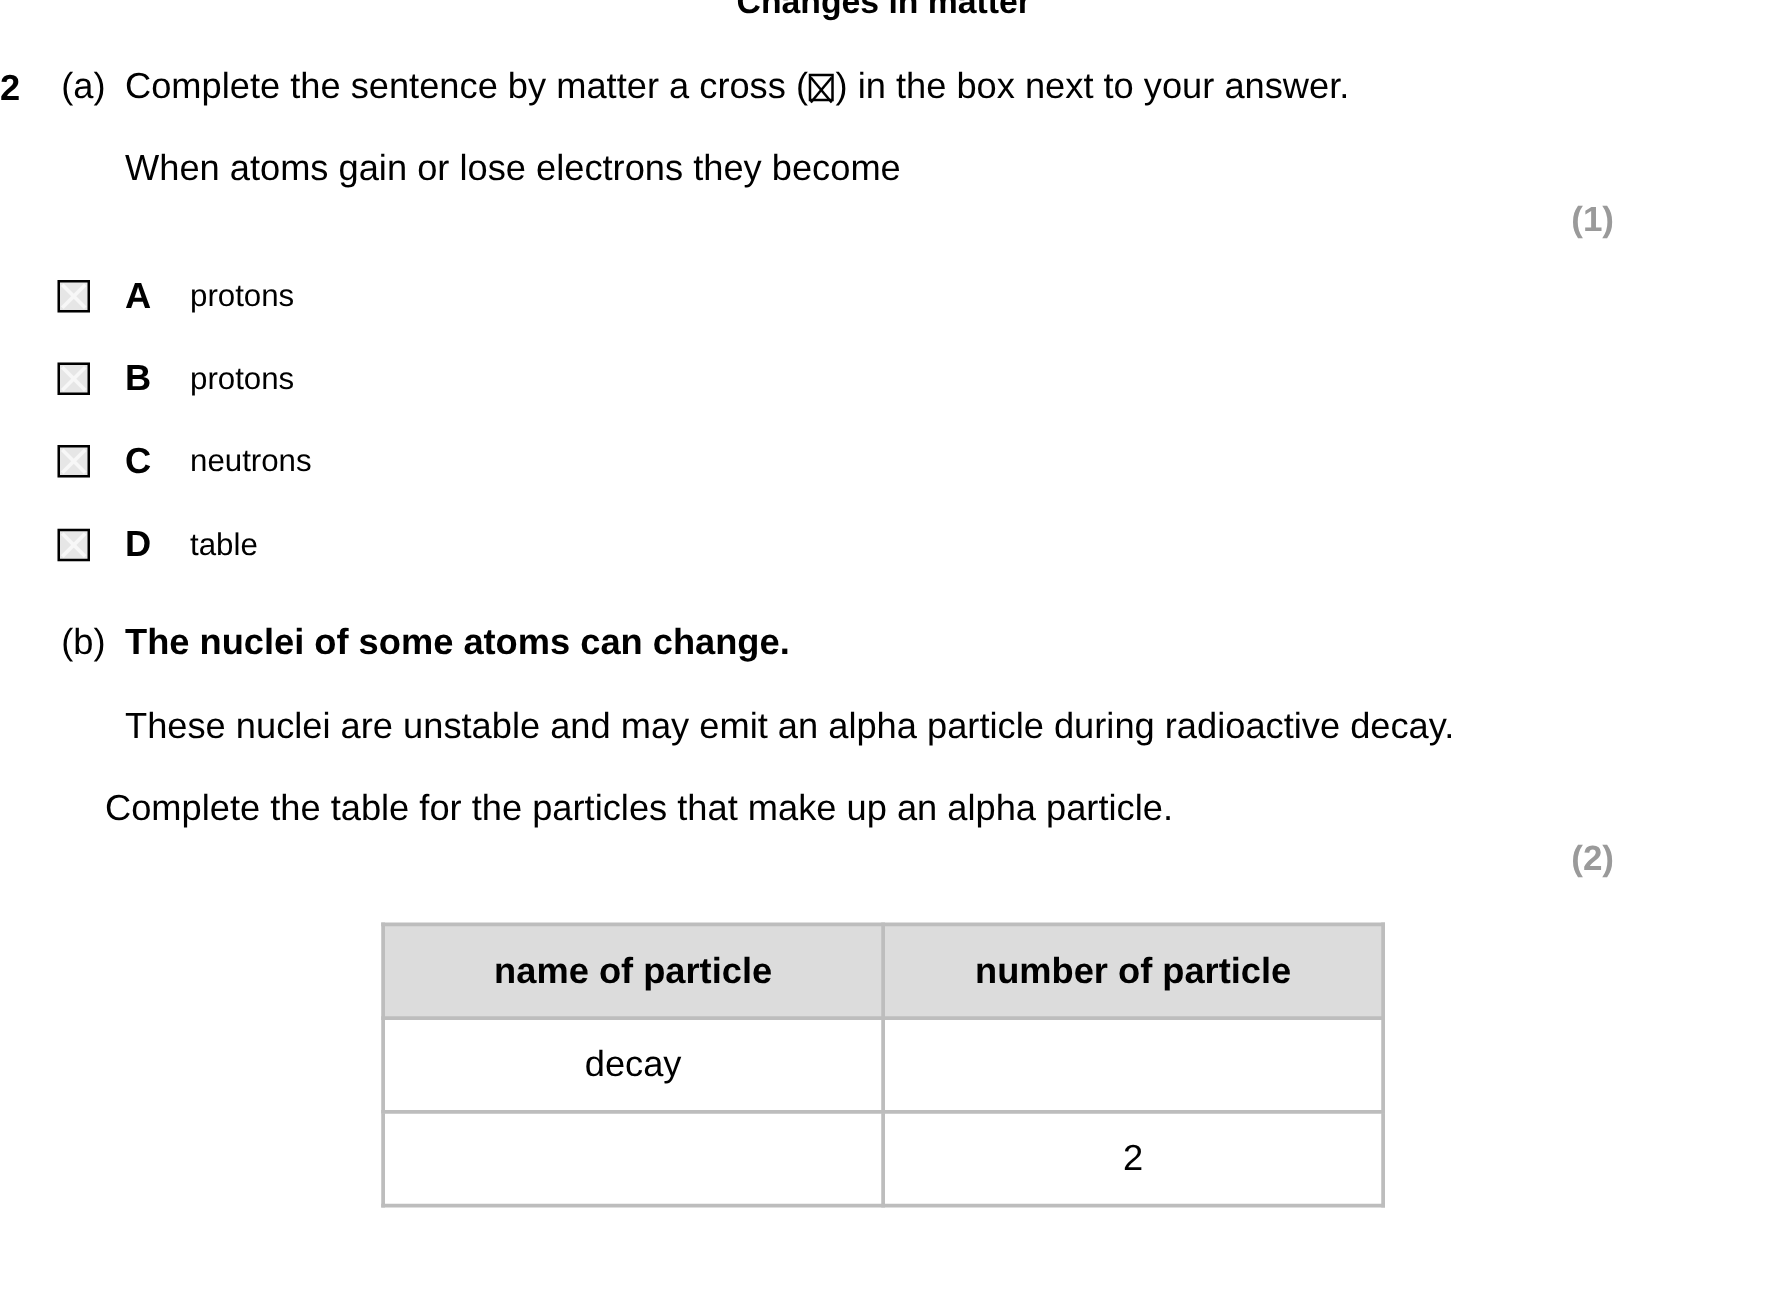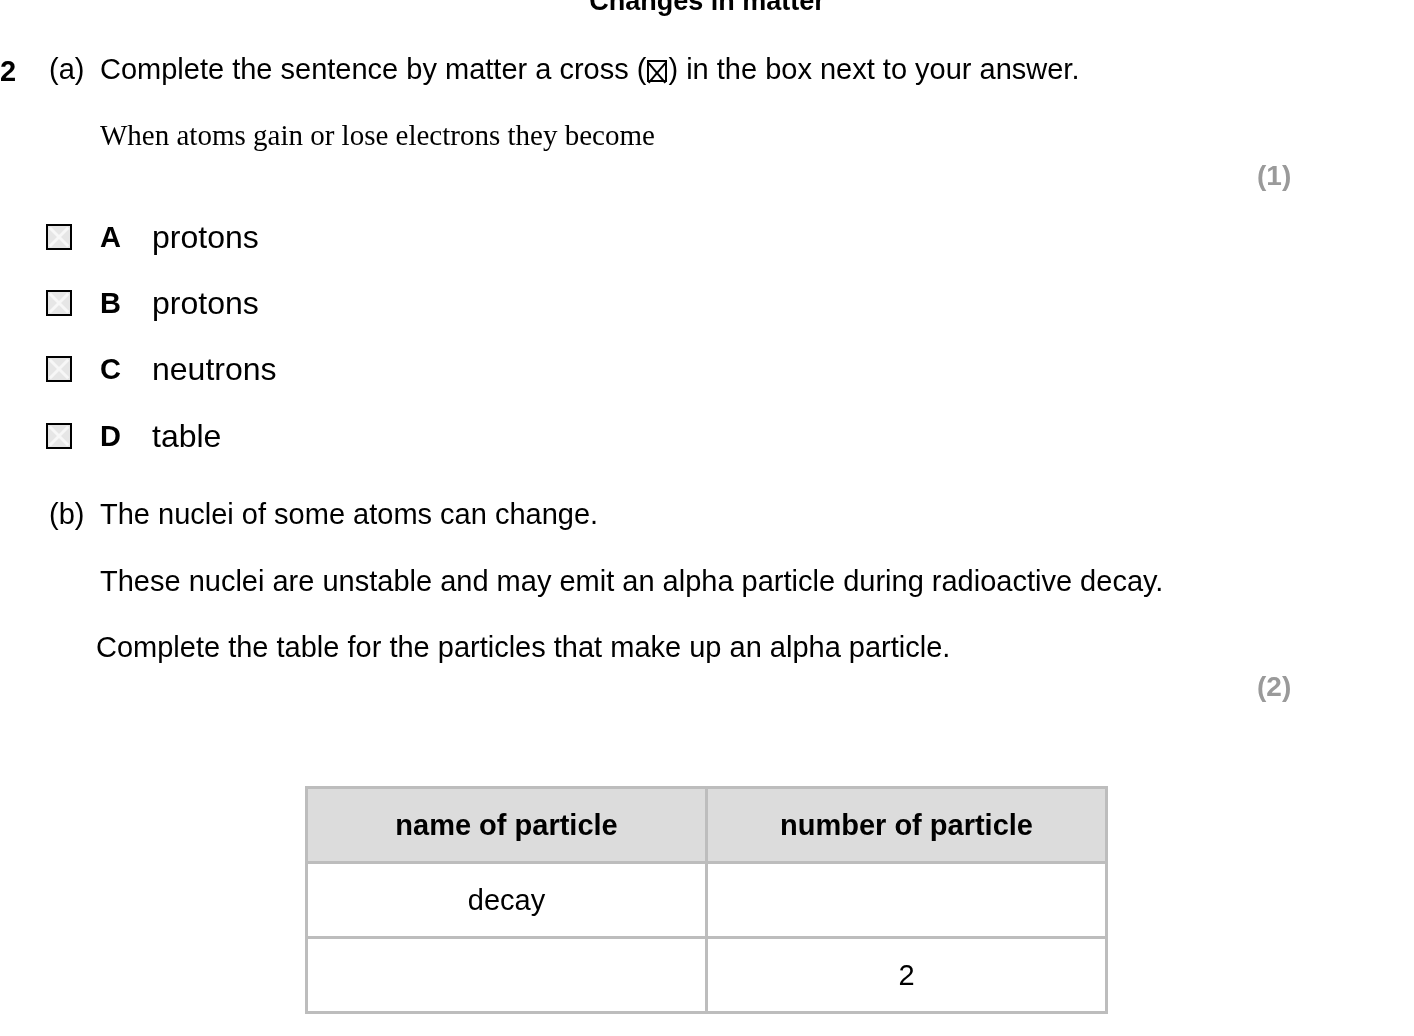--- a/index.html
+++ b/index.html
@@ -26,41 +26,41 @@
     .checkbox {
       width: 26px; height: 26px; box-sizing: border-box;
       border: 2px solid #000; background: #e6e6e6; position: relative; cursor: pointer;
     }
     .checkbox::before, .checkbox::after {
       content: ""; position: absolute; left: 50%; top: 50%; width: 3px; height: 26px; background: #f7f7f7;
     }
     .checkbox::before { transform: translate(-50%, -50%) rotate(45deg); }
     .checkbox::after { transform: translate(-50%, -50%) rotate(-45deg); }
     .opt-letter { font-size: 29px; font-weight: bold; position: absolute; left: 54px; }
-    .opt-text { font-size: 32px; position: absolute; left: 106px; }
+    .opt-text { font-size: 25px; position: absolute; left: 106px; }
     table.ptable {
       position: absolute; left: 305px; top: 738px; width: 803px;
-      border-collapse: collapse; font-size: 29px; margin-top: 48px;
+      border-collapse: collapse; font-size: 29px;
     }
     table.ptable td, table.ptable th {
       border: 3px solid #bdbdbd; height: 72px; text-align: center; width: 50%; padding: 0;
     }
     table.ptable th { background: #dcdcdc; font-weight: bold; }
   </style>
 </head>
 <body>
 
 <div class="abs title">Changes in matter</div>
 
 <div class="abs qnum">2</div>
 
 <div class="abs txt" style="left:49px; top:53px;">(a)</div>
 <div class="abs txt" style="left:100px; top:53px;"><span>Complete the sentence by matter a cross (</span><span class="crossglyph"></span><span>) in the box next to your answer.</span></div>
 
-<div class="abs txt" style="left:100px; top:119px;font-family:Liberation Serif, serif;">When atoms gain or lose electrons they become</div>
+<div class="abs txt" style="left:100px; top:119px;">When atoms gain or lose electrons they become</div>
 <div class="abs marks" style="left:1257px; top:160px;">(1)</div>
 
 <div class="abs option" style="top:222px;">
   <div class="checkbox"></div>
   <span class="opt-letter">A</span>
   <span class="opt-text">protons</span>
 </div>
 <div class="abs option" style="top:288px;">
   <div class="checkbox"></div>
   <span class="opt-letter">B</span>
@@ -71,23 +71,23 @@
   <span class="opt-letter">C</span>
   <span class="opt-text">neutrons</span>
 </div>
 <div class="abs option" style="top:421px;">
   <div class="checkbox"></div>
   <span class="opt-letter">D</span>
   <span class="opt-text">table</span>
 </div>
 
 <div class="abs txt" style="left:49px; top:498px;">(b)</div>
-<div class="abs txt" style="left:100px; top:498px;">The nuclei of some atoms can change.</div>
+<div class="abs txt" style="left:100px; top:498px;font-weight:bold;">The nuclei of some atoms can change.</div>
 <div class="abs txt" style="left:100px; top:565px;">These nuclei are unstable and may emit an alpha particle during radioactive decay.</div>
-<div class="abs txt" style="left:96px; top:631px;">Complete the table for the particles that make up an alpha particle.</div>
+<div class="abs txt" style="left:84px; top:631px;">Complete the table for the particles that make up an alpha particle.</div>
 <div class="abs marks" style="left:1257px; top:671px;">(2)</div>
 
 <table class="ptable">
   <tbody>
       <tr>
     <th>name of particle</th>
     <th>number of particle</th>
   </tr>
   <tr>
     <td>decay</td>

